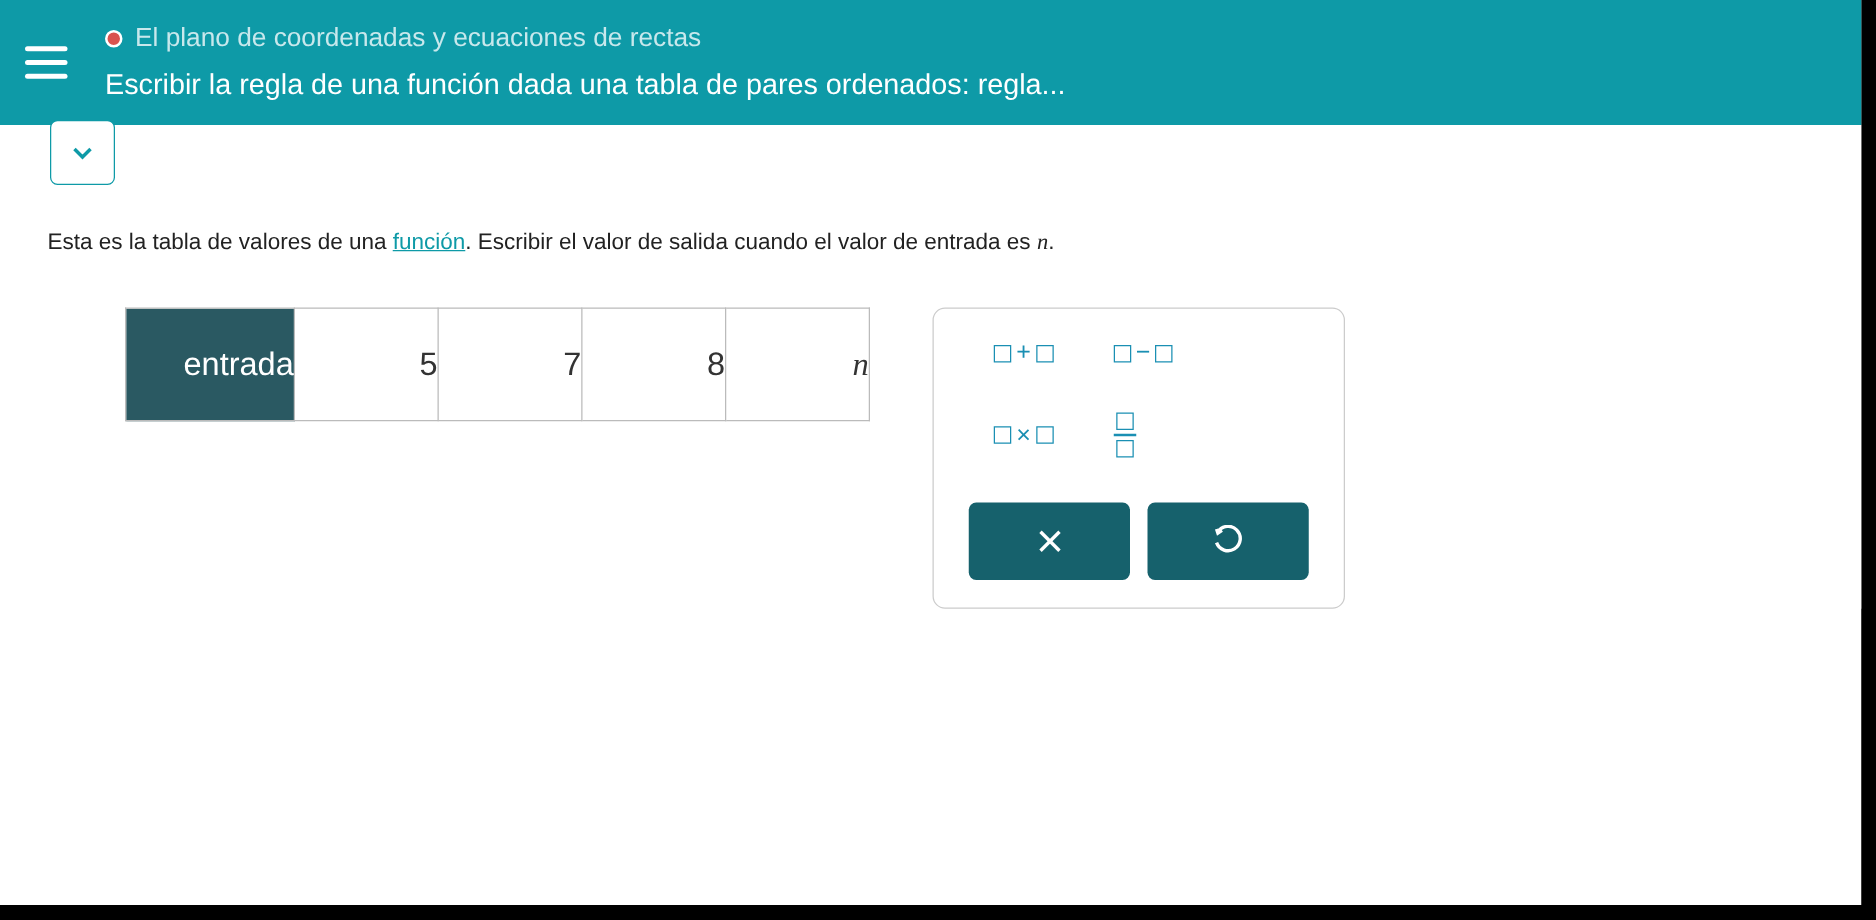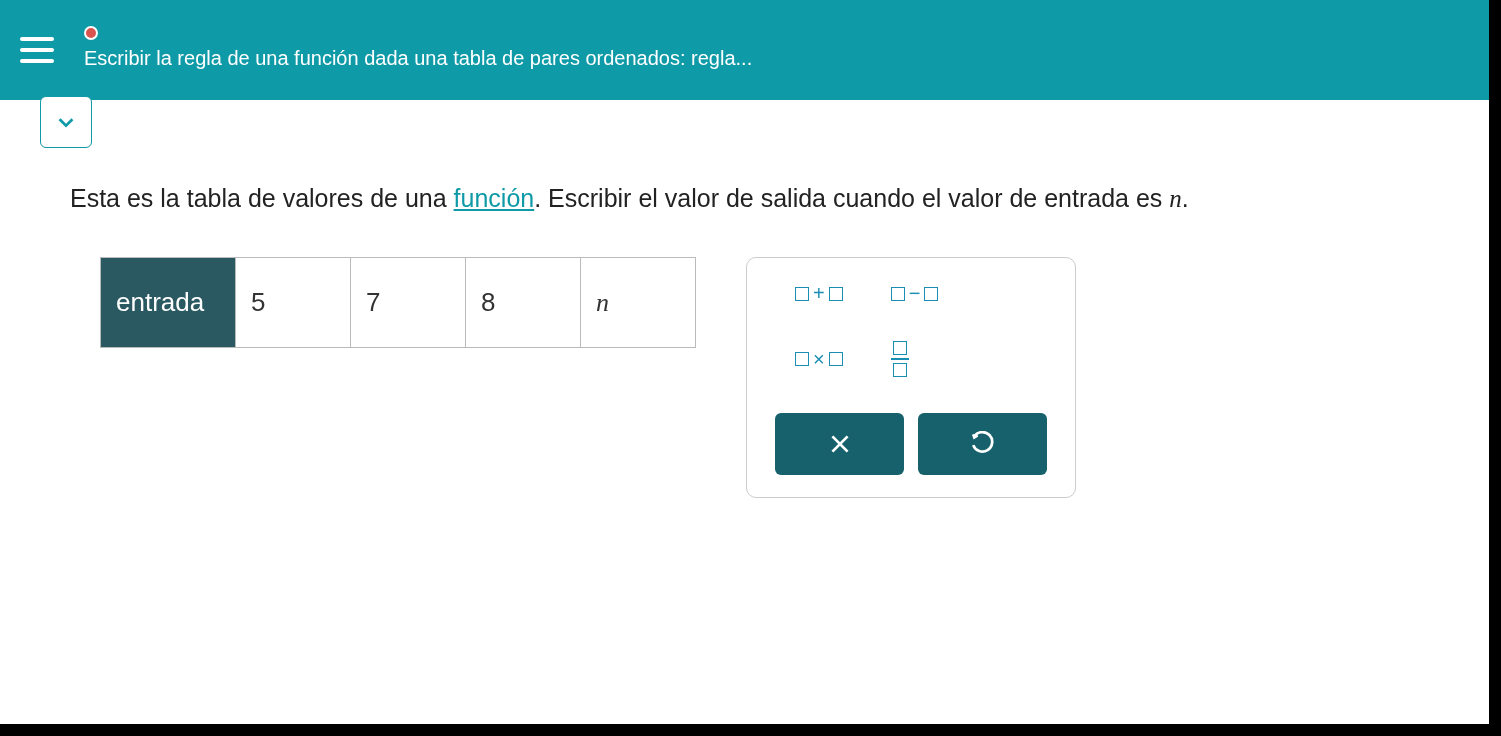--- a/index.html
+++ b/index.html
@@ -19,53 +19,53 @@
       width: 34px; height: 34px;
       display: flex; flex-direction: column; justify-content: space-between;
       padding: 4px 0;
       cursor: pointer;
     }
     .menu-icon span { display: block; height: 4px; background: #fff; border-radius: 2px; }
 
     .header-text { color: #c8e8ec; font-size: 21px; line-height: 1.6; }
     .breadcrumb-line { display: flex; align-items: center; gap: 10px; }
     .red-dot { width: 14px; height: 14px; background: #d9534f; border-radius: 50%; border: 2px solid #fff; display: inline-block; }
-    .title-line { color: #ffffff; font-size: 20px; margin-top: 2px; }
+    .title-line { color: #ffffff; font-size: 23px; margin-top: 2px; }
 
     .content { background: #fff; padding: 0; }
 
     .chevron-btn {
       width: 52px; height: 52px;
       border: 1px solid #0e9aa7;
       border-radius: 6px;
       background: #fff;
       display: flex; align-items: center; justify-content: center;
       margin: 0 0 10px 40px;
       cursor: pointer;
       position: relative;
       top: -4px;
     }
     .chevron-btn svg { width: 22px; height: 22px; stroke: #0e9aa7; stroke-width: 3; fill: none; }
 
     .question {
-      font-size: 25px;
+      font-size: 18px;
       color: #222;
-      padding: 18px 70px 40px 70px;
+      padding: 18px 70px 40px 38px;
       line-height: 1.45;
     }
     .link { color: #0e9aa7; text-decoration: underline; cursor: pointer; }
     .italic-n { font-style: italic; font-family: 'Times New Roman', serif; }
 
     .work-area { display: flex; gap: 50px; padding: 0 0 0 100px; align-items: flex-start; }
 
     table.value-table { border-collapse: collapse; }
     table.value-table td, table.value-table th {
       border: 1px solid #bbb;
       width: 115px; height: 90px;
-      text-align: left;
+      text-align: right;
       font-size: 26px;
       font-weight: 400;
       color: #333;
       padding-left: 15px;
     }
     table.value-table th {
       background: #2a5962;
       color: #fff;
       font-weight: 400;
       width: 135px;
@@ -115,20 +115,21 @@
 
     <div class="header">
       <div class="menu-icon">
         <span></span>
           <span></span>
           <span></span>
       </div>
       <div class="header-text">
         <div class="breadcrumb-line">
           <span class="red-dot"></span>
+          <span>El plano de coordenadas y ecuaciones de rectas</span>
         </div>
         <div class="title-line">Escribir la regla de una función dada una tabla de pares ordenados: regla...</div>
       </div>
     </div>
 
     <div class="content">
       <div class="chevron-btn">
         <svg viewBox="0 0 24 24">
             <polyline points="5 9 12 16 19 9"></polyline>
           </svg>

